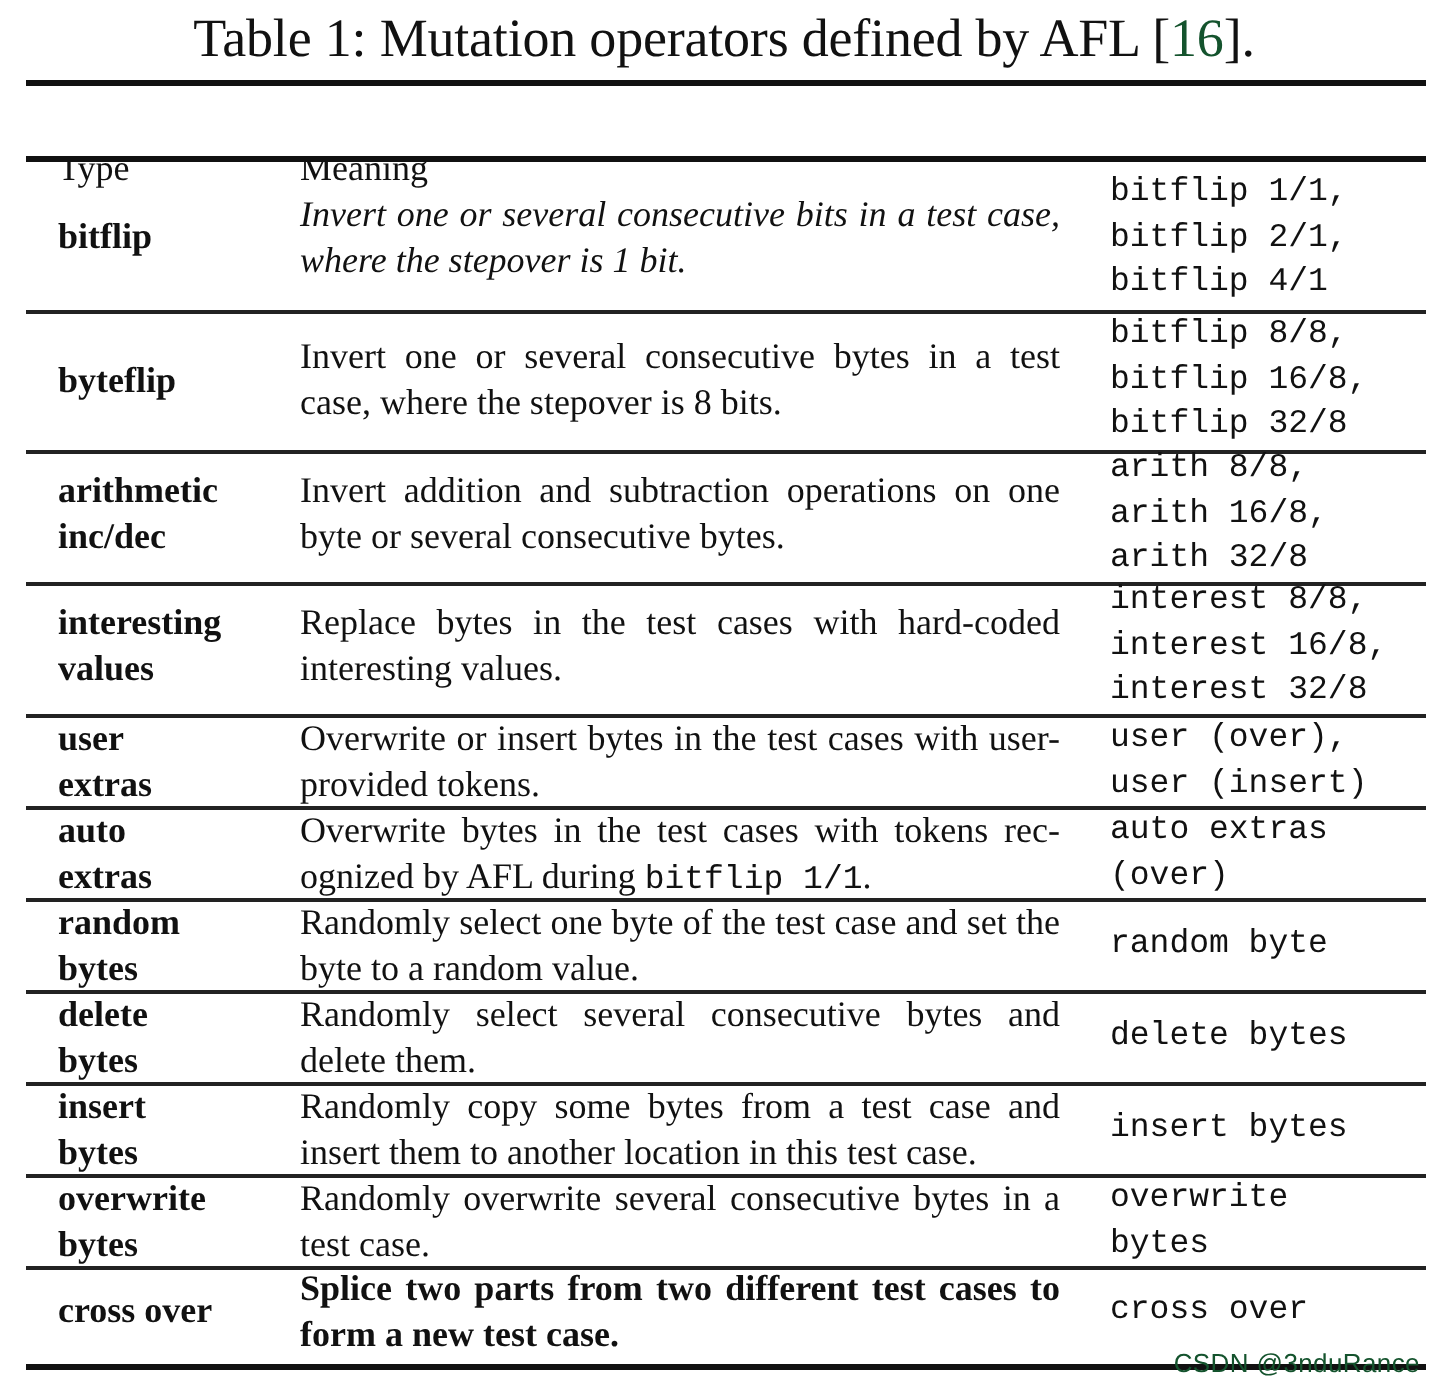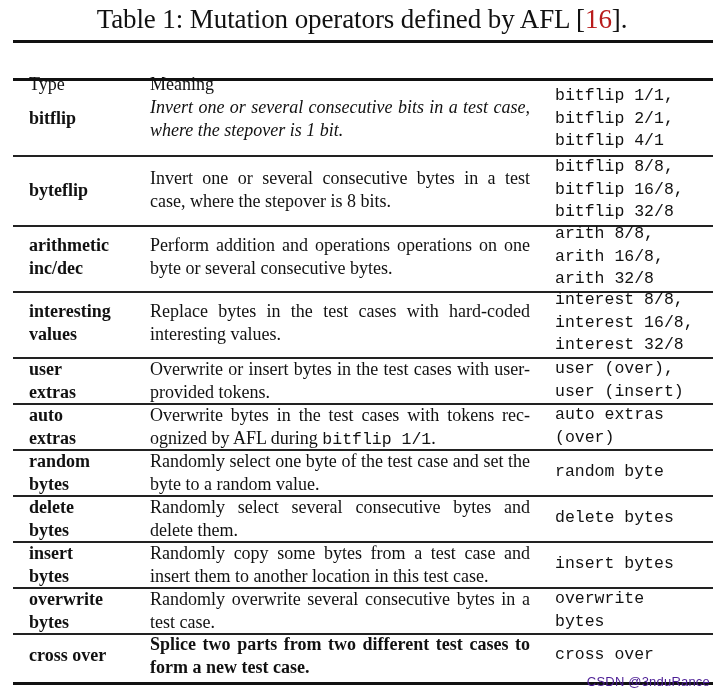--- a/index.html
+++ b/index.html
@@ -19,21 +19,21 @@
       position: absolute;
       left: 0;
       top: 2px;
       width: 724px;
       text-align: center;
       font-size: 27px;
       line-height: 34px;
       letter-spacing: -0.1px;
     }
     .caption .ref {
-      color: #b91c1c;
+      color: #14532d;
     }
     .rule {
       position: absolute;
       left: 13px;
       width: 700px;
       background: #111111;
     }
     .rule.thick { height: 3px; }
     .rule.thin { height: 1.5px; background: #222222; }
 
@@ -86,21 +86,21 @@
     .mono {
       font-family: "Liberation Mono", "DejaVu Sans Mono", monospace;
       font-size: 16.5px;
     }
     .watermark {
       position: absolute;
       right: 14px;
       bottom: 5px;
       font-family: "Liberation Sans", "DejaVu Sans", sans-serif;
       font-size: 13px;
-      color: #4c1d95;
+      color: #14532d;
       letter-spacing: 0.2px;
     }
   </style>
 </head>
 <body>
 
 <div class="caption"><span>Table 1: Mutation operators defined by AFL [</span><span class="ref">16</span><span>].</span></div>
 
 <div class="rule thick" style="top:40px;"></div>
 
@@ -125,21 +125,21 @@
   <div class="cell-meaning" style="top:11px;">Invert one or several consecutive bytes in a test case, where the stepover is 8 bits.</div>
   <div class="cell-ops" style="top:0px;">bitflip 8/8,
 bitflip 16/8,
 bitflip 32/8</div>
 </div>
 <div class="rule thin" style="top:225px;"></div>
 
 <div class="row" style="top:226px;height:65px;padding-left:40px;">
   <div class="cell-type" style="top:8px;">arithmetic
 inc/dec</div>
-  <div class="cell-meaning" style="top:8px;">Perform addition and operations operations on one byte or several consecutive bytes.</div>
+  <div class="cell-meaning" style="top:8px;">Invert addition and subtraction operations on one byte or several consecutive bytes.</div>
   <div class="cell-ops" style="top:-3px;">arith 8/8,
 arith 16/8,
 arith 32/8</div>
 </div>
 <div class="rule thin" style="top:291px;"></div>
 
 <div class="row" style="top:292px;height:65px;">
   <div class="cell-type" style="top:8px;">interesting
 values</div>
   <div class="cell-meaning" style="top:8px;">Replace bytes in the test cases with hard-coded interesting values.</div>

